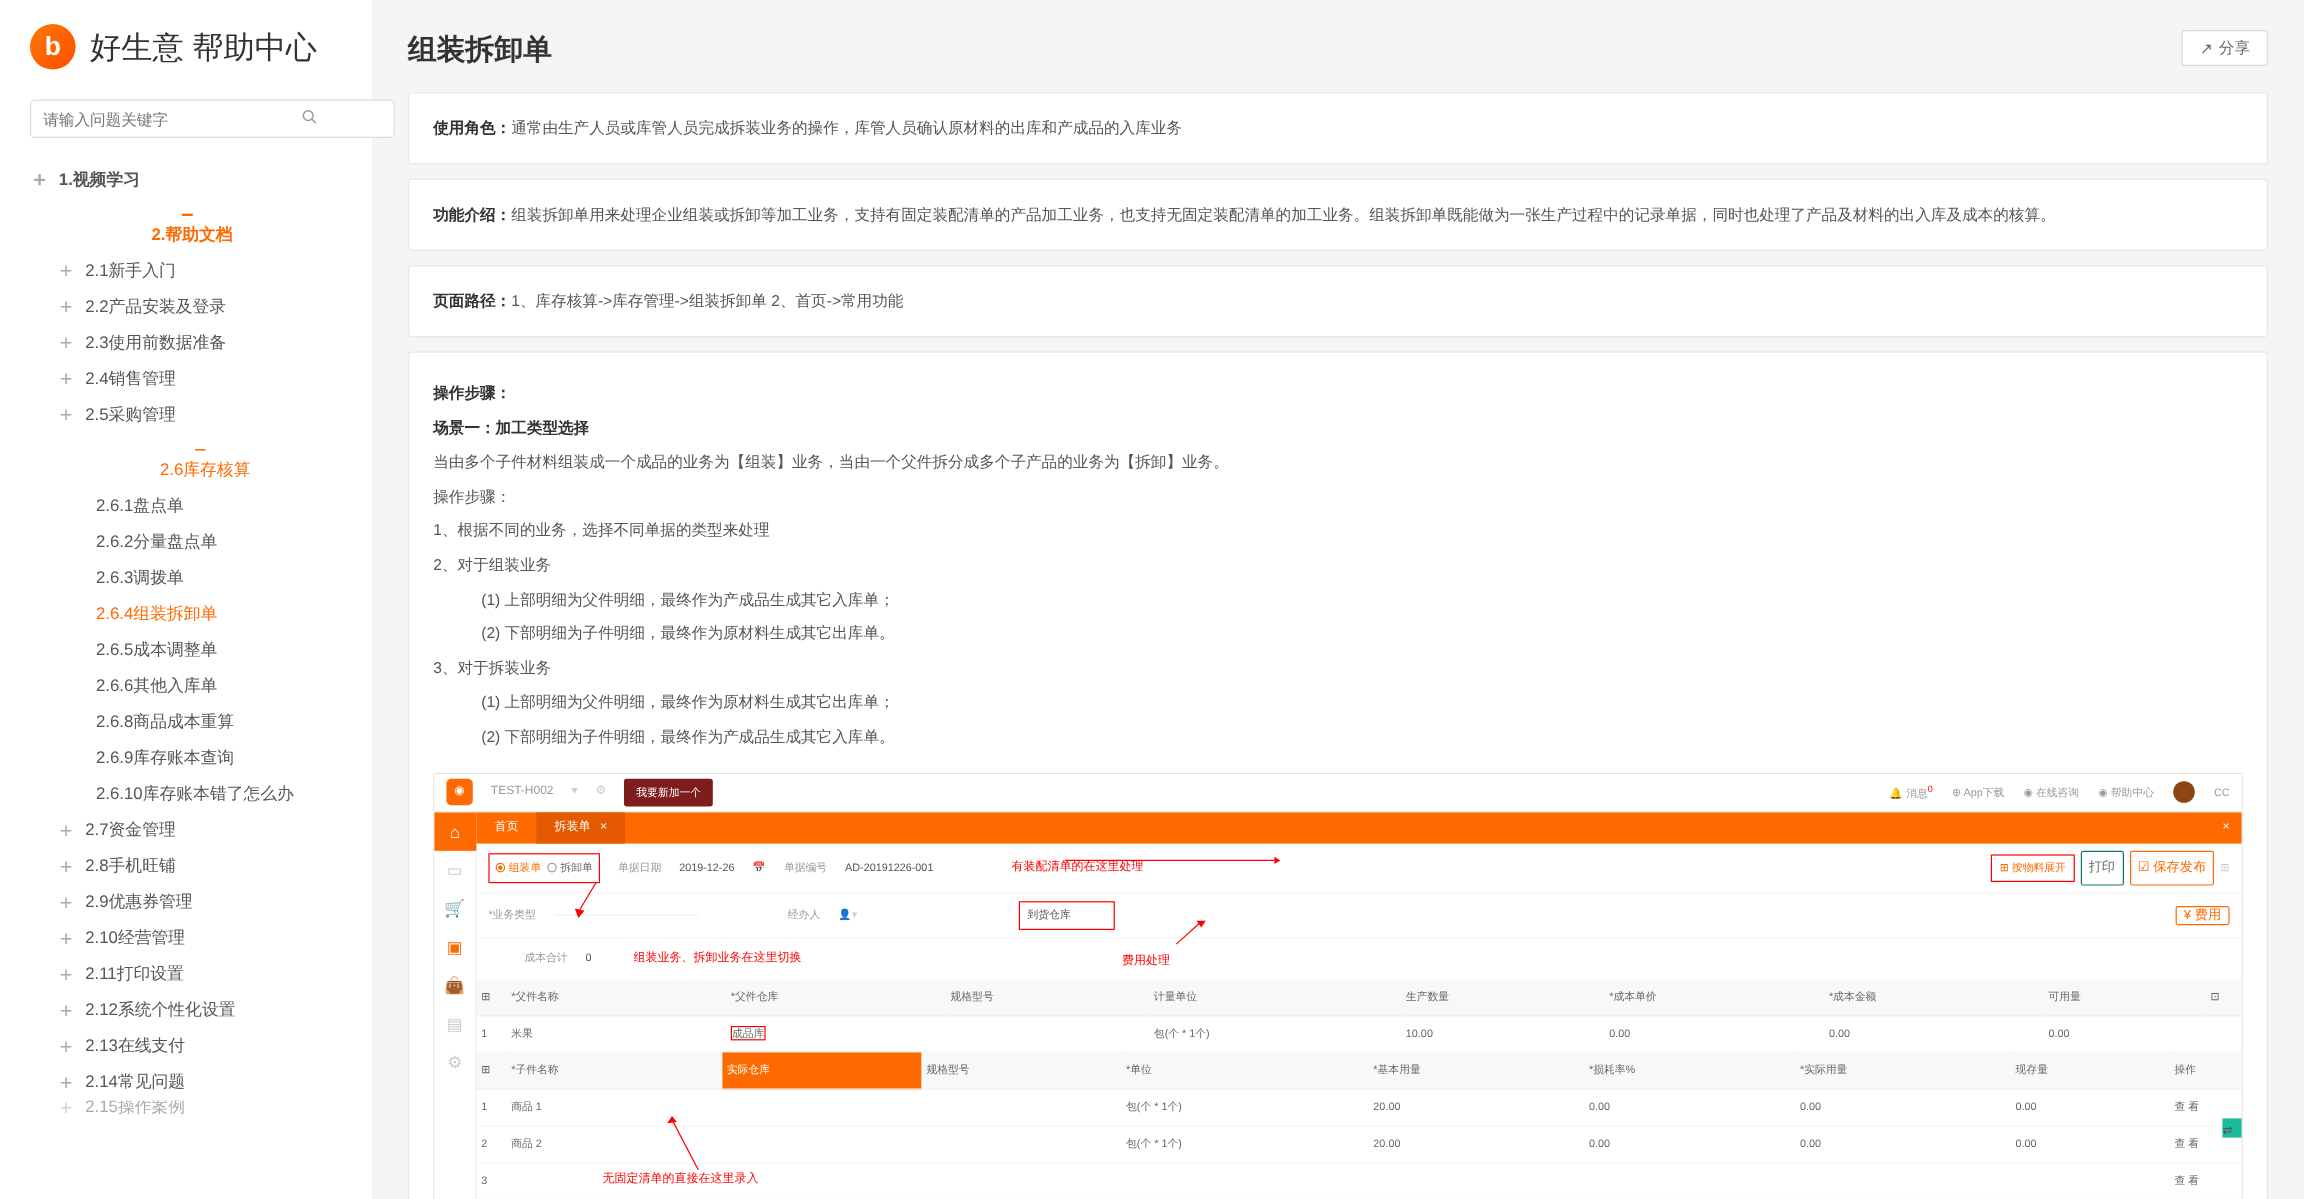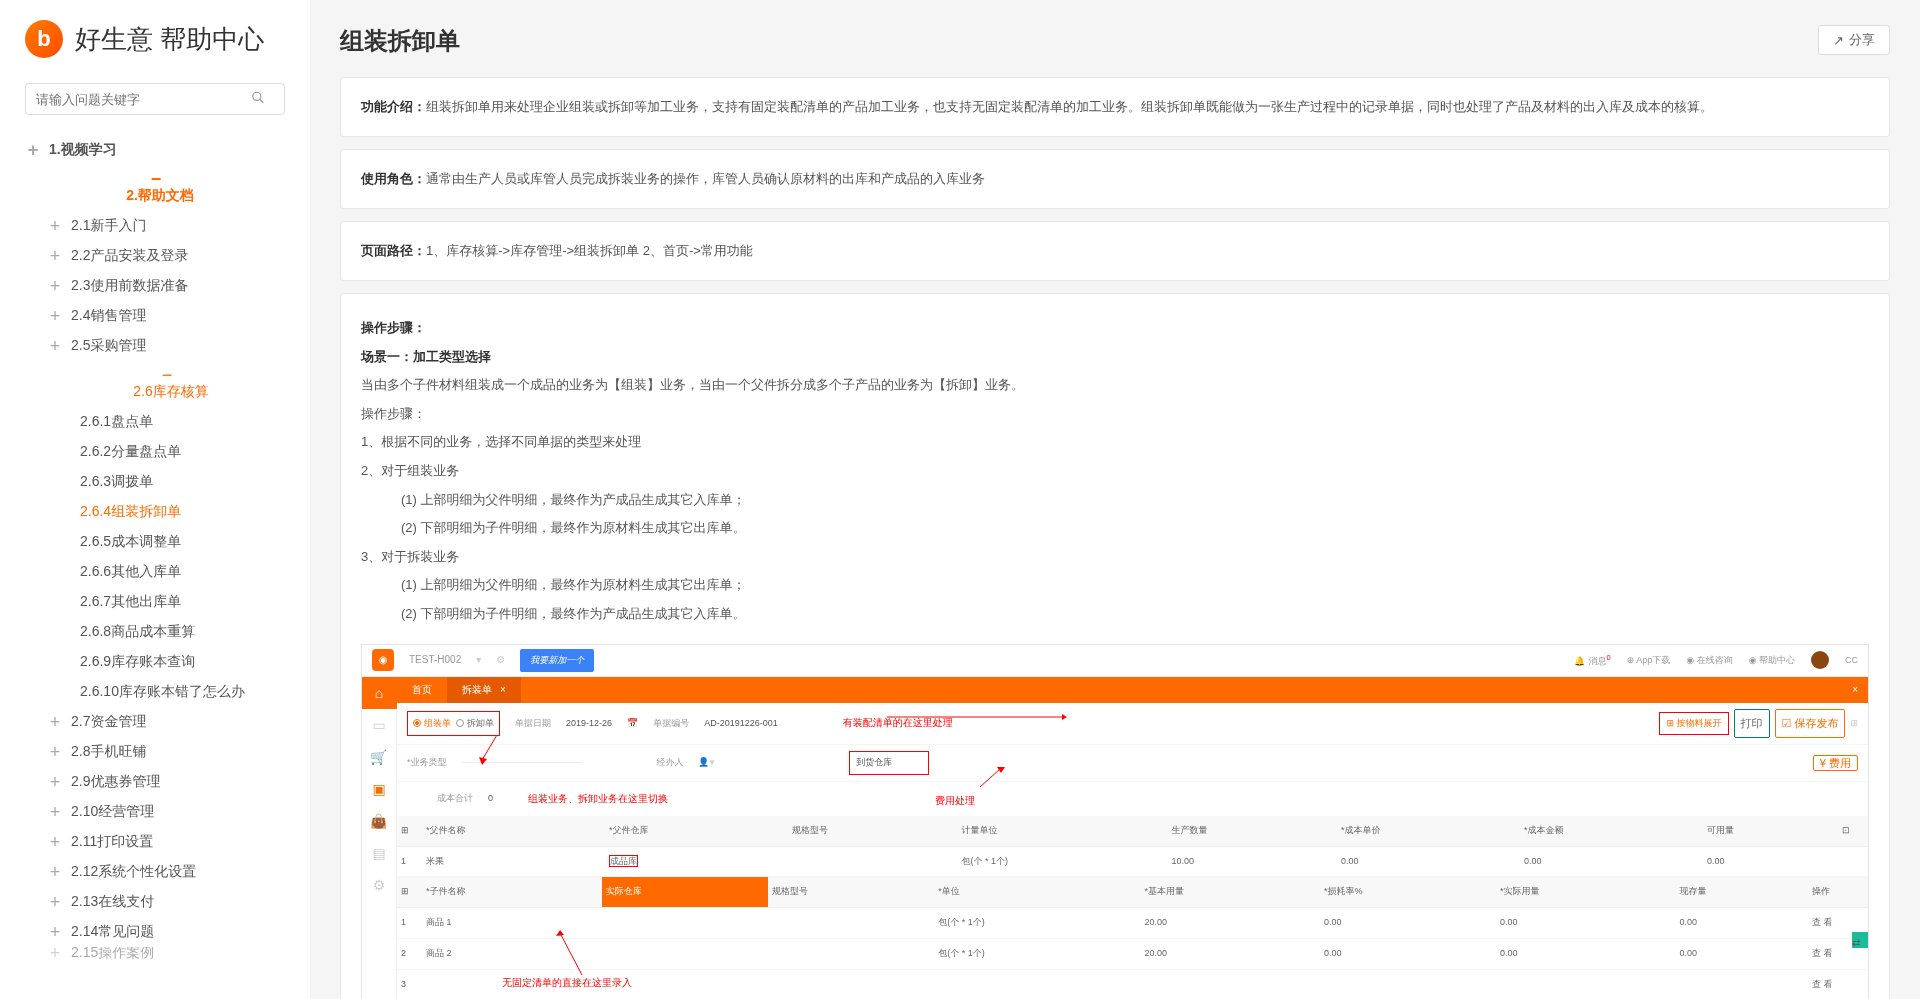--- a/index.html
+++ b/index.html
@@ -44,21 +44,21 @@
 }
 .brand-title {
   font-size: 26px;
   color: #333;
 }
 .search-box {
   position: relative;
   margin-bottom: 20px;
 }
 .search-input {
-  width: 260px;
+  width: 304px;
   height: 32px;
   border: 1px solid #ddd;
   border-radius: 4px;
   padding: 0 35px 0 10px;
   font-size: 13px;
   outline: none;
 }
 .search-icon {
   position: absolute;
   right: 30px;
@@ -211,26 +211,25 @@
   color: #fff;
   font-size: 10px;
 }
 .ss-topbar-left {
   display: flex;
   align-items: center;
   gap: 15px;
   color: #999;
 }
 .ss-btn-orange {
-  background: #3b82f6;
+  background: #7f1d1d;
   color: #fff;
   padding: 2px 10px;
   border-radius: 2px;
   font-size: 9px;
-  font-style: italic;
 }
 .ss-topbar-right {
   display: flex;
   align-items: center;
   gap: 16px;
   color: #999;
   font-size: 9px;
 }
 .ss-avatar {
   width: 18px;
@@ -428,21 +427,20 @@
       <li class="nav-sub-item expanded">
           <span class="tree-icon minus"></span>
           <span>2.6库存核算</span>
         </li>
       <li class="nav-leaf-item">2.6.1盘点单</li>
       <li class="nav-leaf-item">2.6.2分量盘点单</li>
       <li class="nav-leaf-item">2.6.3调拨单</li>
       <li class="nav-leaf-item active">2.6.4组装拆卸单</li>
       <li class="nav-leaf-item">2.6.5成本调整单</li>
       <li class="nav-leaf-item">2.6.6其他入库单</li>
-      <li class="nav-leaf-item">2.6.7其他出库单</li>
       <li class="nav-leaf-item">2.6.8商品成本重算</li>
       <li class="nav-leaf-item">2.6.9库存账本查询</li>
       <li class="nav-leaf-item">2.6.10库存账本错了怎么办</li>
       <li class="nav-sub-item">
           <span class="tree-icon plus"></span>
           <span>2.7资金管理</span>
         </li>
       <li class="nav-sub-item">
           <span class="tree-icon plus"></span>
           <span>2.8手机旺铺</span>
@@ -480,24 +478,24 @@
 
   <main class="main">
     <div class="page-header">
       <h1 class="page-title">组装拆卸单</h1>
       <button class="share-btn">
           <span>分享</span>
         </button>
     </div>
 
     <div class="info-card">
-      <span class="info-label">功能介绍：</span><span>组装拆卸单用来处理企业组装或拆卸等加工业务，支持有固定装配清单的产品加工业务，也支持无固定装配清单的加工业务。组装拆卸单既能做为一张生产过程中的记录单据，同时也处理了产品及材料的出入库及成本的核算。</span>
+      <span class="info-label">使用角色：</span><span>通常由生产人员或库管人员完成拆装业务的操作，库管人员确认原材料的出库和产成品的入库业务</span>
     </div>
     <div class="info-card">
-      <span class="info-label">使用角色：</span><span>通常由生产人员或库管人员完成拆装业务的操作，库管人员确认原材料的出库和产成品的入库业务</span>
+      <span class="info-label">功能介绍：</span><span>组装拆卸单用来处理企业组装或拆卸等加工业务，支持有固定装配清单的产品加工业务，也支持无固定装配清单的加工业务。组装拆卸单既能做为一张生产过程中的记录单据，同时也处理了产品及材料的出入库及成本的核算。</span>
     </div>
     <div class="info-card">
       <span class="info-label">页面路径：</span><span>1、库存核算-&gt;库存管理-&gt;组装拆卸单 2、首页-&gt;常用功能</span>
     </div>
 
     <div class="content-card">
       <div class="bold">操作步骤：</div>
       <div class="bold">场景一：加工类型选择</div>
       <div class="indent1">当由多个子件材料组装成一个成品的业务为【组装】业务，当由一个父件拆分成多个子产品的业务为【拆卸】业务。</div>
       <div class="indent1">操作步骤：</div>

